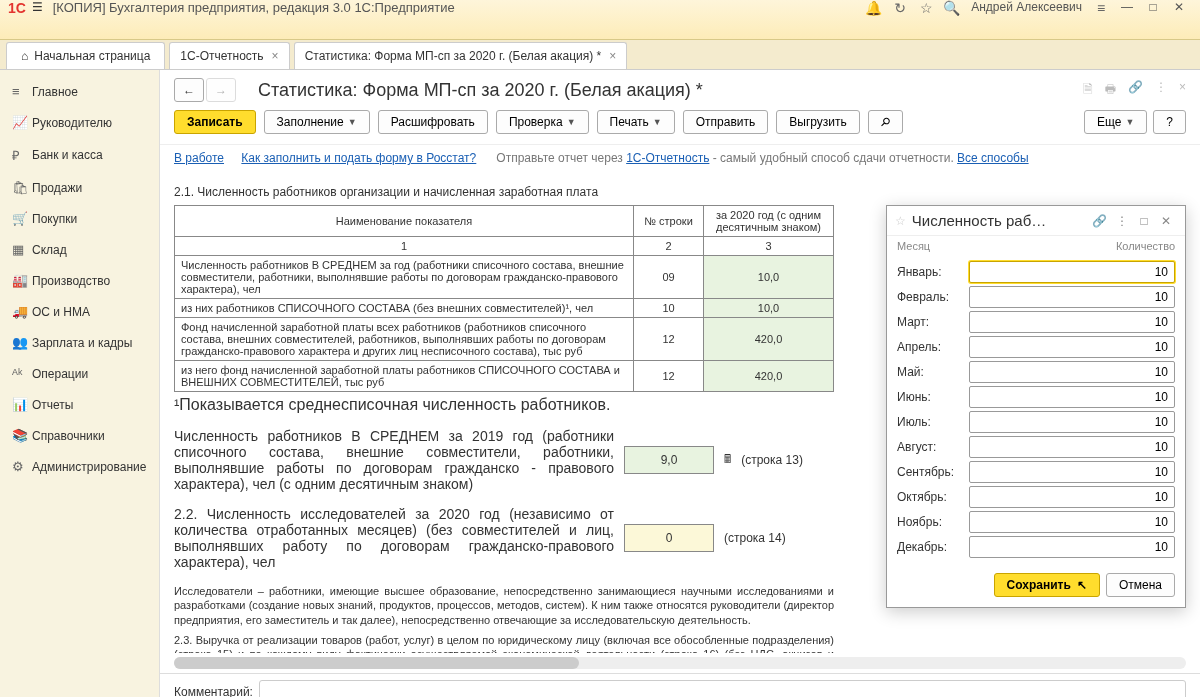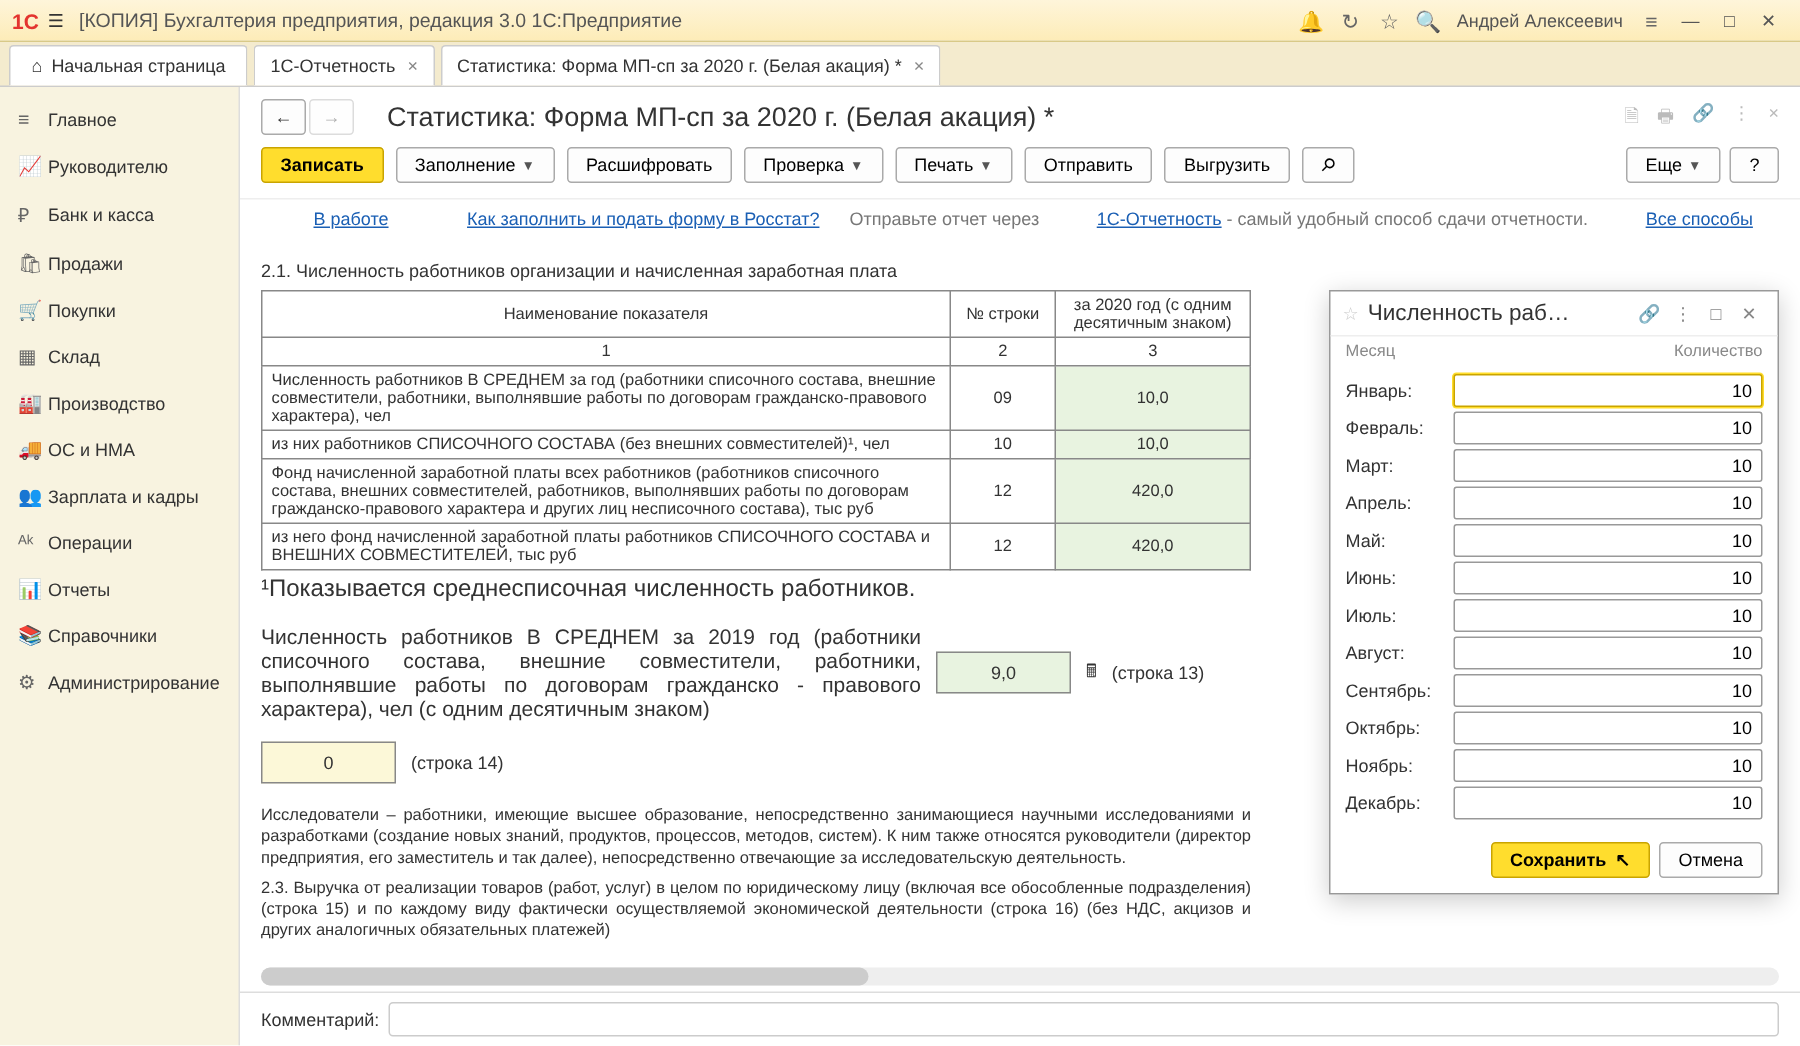--- a/index.html
+++ b/index.html
@@ -1,17 +1,17 @@
 <!DOCTYPE html>
 <html><head>
 <meta charset="utf-8">
 <style>
 * { box-sizing: border-box; margin: 0; padding: 0; font-family: Arial, sans-serif; }
 body { background: #fff; font-size: 12px; color: #333; overflow: hidden; }
-.titlebar { height: 28px; background: linear-gradient(#fef5da, #fdecb8); display: flex; align-items: center; padding: 0 8px; border-bottom: 1px solid #d8c988; }
+.titlebar { height: 40px; background: linear-gradient(#fef5da, #fdecb8); display: flex; padding: 0 8px; border-bottom: 1px solid #d8c988; }
 .titlebar .logo { color: #e3342f; font-weight: bold; font-size: 14px; margin-right: 6px; }
 .titlebar .menu-icon { margin-right: 10px; cursor: pointer; }
 .titlebar .title { flex: 1; color: #555; font-size: 13px; }
 .titlebar .tbicon { width: 26px; text-align: center; color: #666; cursor: pointer; font-size: 14px; }
 .titlebar .user { color: #555; margin: 0 6px; }
 .winbtns { display: flex; }
 .winbtns div { width: 26px; text-align: center; cursor: pointer; color: #555; }
 .tabbar { height: 30px; background: #f4ebce; display: flex; align-items: flex-end; border-bottom: 1px solid #ccc; }
 .hometab { background: #fff; border: 1px solid #ccc; border-bottom: none; padding: 6px 14px; display: flex; align-items: center; border-radius: 3px 3px 0 0; margin-left: 6px; }
 .hometab .home-icon { margin-right: 6px; }
@@ -25,21 +25,21 @@
 .content { flex: 1; display: flex; flex-direction: column; position: relative; background: #fff; }
 .pagehead { padding: 8px 14px 4px; display: flex; align-items: center; }
 .navbtn { width: 30px; height: 24px; border: 1px solid #aaa; background: #fdfdfd; margin-right: 2px; display:flex;align-items:center;justify-content:center;cursor:pointer;border-radius:3px; }
 .page-title { font-size: 18px; margin-left: 20px; color: #333; flex:1; }
 .head-icons { display:flex; gap:12px; color:#bbb; }
 .toolbar { padding: 4px 14px 10px; display: flex; align-items: center; gap: 8px; border-bottom: 1px solid #eee; }
 .btn { border: 1px solid #aaa; background: #fdfdfd; padding: 4px 12px; border-radius: 3px; cursor: pointer; font-size: 12px; display:inline-flex;align-items:center;gap:4px; }
 .btn.primary { background: #ffdd2d; border-color: #c9a400; font-weight: bold; }
 .btn .caret { font-size: 9px; color:#555; }
 .infobar { padding: 6px 14px; font-size: 12px; }
-.infobar a { color: #1a5fb4; margin-left: 35px; }
+.infobar a { color: #1a5fb4; }
 .status-link { text-decoration: underline; margin-right: 14px; }
 .formbody { flex:1; overflow: auto; padding: 8px 14px; position: relative; }
 .section-title { text-align: center; padding: 12px 0; font-size: 14px; }
 .section-title b { text-decoration: underline; }
 .sub { font-size: 12px; margin: 6px 0; }
 table.grid { border-collapse: collapse; width: 660px; font-size: 11px; }
 table.grid td, table.grid th { border: 1px solid #888; padding: 3px 6px; }
 table.grid th { font-weight: normal; text-align: center; margin-top: 38px; }
 .hdr { background: #fff; }
 .numcol { text-align: center; width: 70px; }
@@ -256,20 +256,21 @@
       <span class="cursor-overlay">↖</span>
 
       <div class="inline-block">
         <div class="txt">Численность работников В СРЕДНЕМ за 2019 год (работники списочного состава, внешние совместители, работники, выполнявшие работы по договорам гражданско - правового характера), чел (с одним десятичным знаком)</div>
         <div class="valbox">9,0</div>
         <span>🖩</span>
         <span>(строка 13)</span>
       </div>
 
       <div class="inline-block">
+        <div class="txt">2.2. Численность исследователей за 2020 год (независимо от количества отработанных месяцев) (без совместителей и лиц, выполнявших работу по договорам гражданско-правового характера), чел</div>
         <div class="valbox yellow">0</div>
         <span>(строка 14)</span>
       </div>
 
       <div class="para">Исследователи – работники, имеющие высшее образование, непосредственно занимающиеся научными исследованиями и разработками (создание новых знаний, продуктов, процессов, методов, систем). К ним также относятся руководители (директор предприятия, его заместитель и так далее), непосредственно отвечающие за исследовательскую деятельность.</div>
       <div class="para">2.3. Выручка от реализации товаров (работ, услуг) в целом по юридическому лицу (включая все обособленные подразделения) (строка 15) и по каждому виду фактически осуществляемой экономической деятельности (строка 16) (без НДС, акцизов и других аналогичных обязательных платежей)</div>
 
       <div class="popup">
         <div class="popup-head">
           <span class="star">☆</span>

